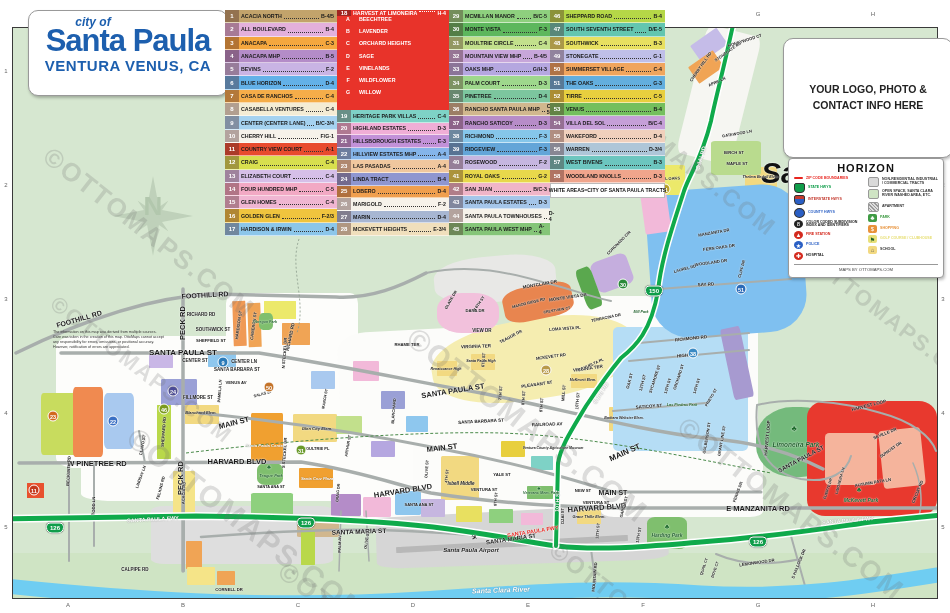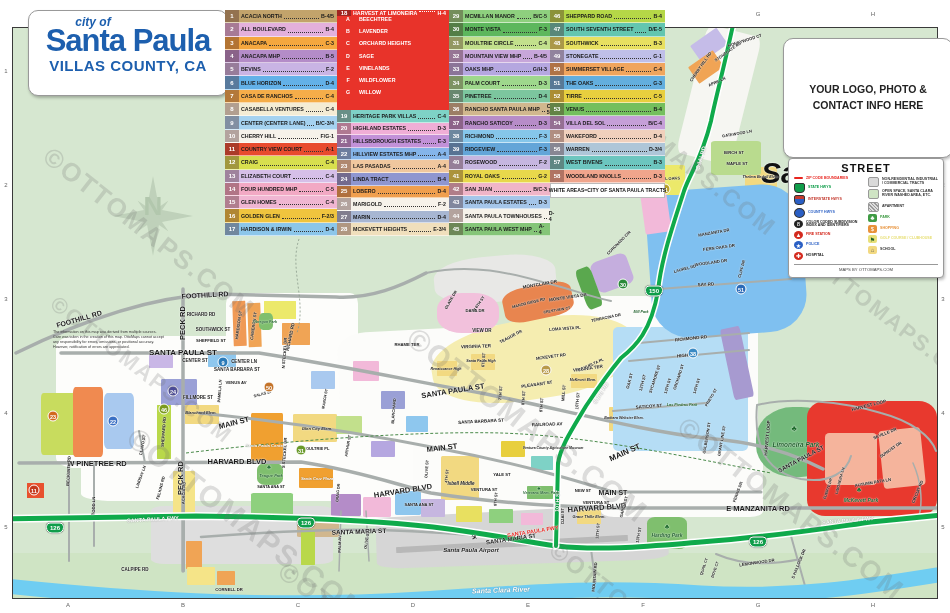--- a/index.html
+++ b/index.html
@@ -431,21 +431,21 @@
         <div class="wm" style="left: 548px; top: 508px; font-size: 24px; transform: rotate(38deg);">©OTTOMAPS.COM</div>
         <div class="wm" style="left: 48px; top: 263px; font-size: 22px; transform: rotate(38deg);">©OTTOMAPS.COM</div>
       </div>
 
   <div id="disc">The information on this map was derived from multiple sources. Care was taken in the creation of this map. OttoMaps cannot accept any responsibility for errors, omissions, or positional accuracy. However, notification of errors are appreciated.</div>
 </div>
 
 <div class="panel" id="titlebox">
   <div id="title-pre">city of</div>
   <div id="title-name">Santa Paula</div>
-  <div id="title-sub">VILLAS COUNTY, CA</div>
+  <div id="title-sub">VENTURA VENUS, CA</div>
 </div>
 
 <div id="index">
       <div class="icol" style="width: 112px;">
         <div class="irow" style="height: 13.3px; --c: #c2a36b; background: rgb(194, 163, 107);">
           <div class="num">
             <span>1</span>
           </div>
           <div class="nm">ACACIA NORTH</div>
           <div class="ldr"></div>
@@ -943,21 +943,21 @@
         </div>
         <div class="inote" style="height: 13px;">WHITE AREAS=CITY OF SANTA PAULA TRACTS</div>
       </div>
     </div>
 
 <div class="panel" id="contactbox">
   <span>YOUR LOGO, PHOTO &amp; CONTACT INFO HERE</span>
 </div>
 
 <div class="panel" id="legend">
-  <h3>STREET</h3>
+  <h3>HORIZON</h3>
   <div class="cols">
     <div class="col" id="legend-left">
           <div class="litem">
             <div class="ic" style="border-top: 2px solid rgb(232, 37, 31); height: 0px;"></div>
             <div class="lt" style="color: rgb(232, 37, 31);">ZIP CODE BOUNDARIES</div>
           </div>
           <div class="litem">
             <div class="ic" style="background: rgb(15, 157, 74); border-radius: 2px 2px 4px 4px; border: 0.5px solid rgb(51, 51, 51);"></div>
             <div class="lt" style="color: rgb(15, 157, 74);">STATE HWYS</div>
           </div>

